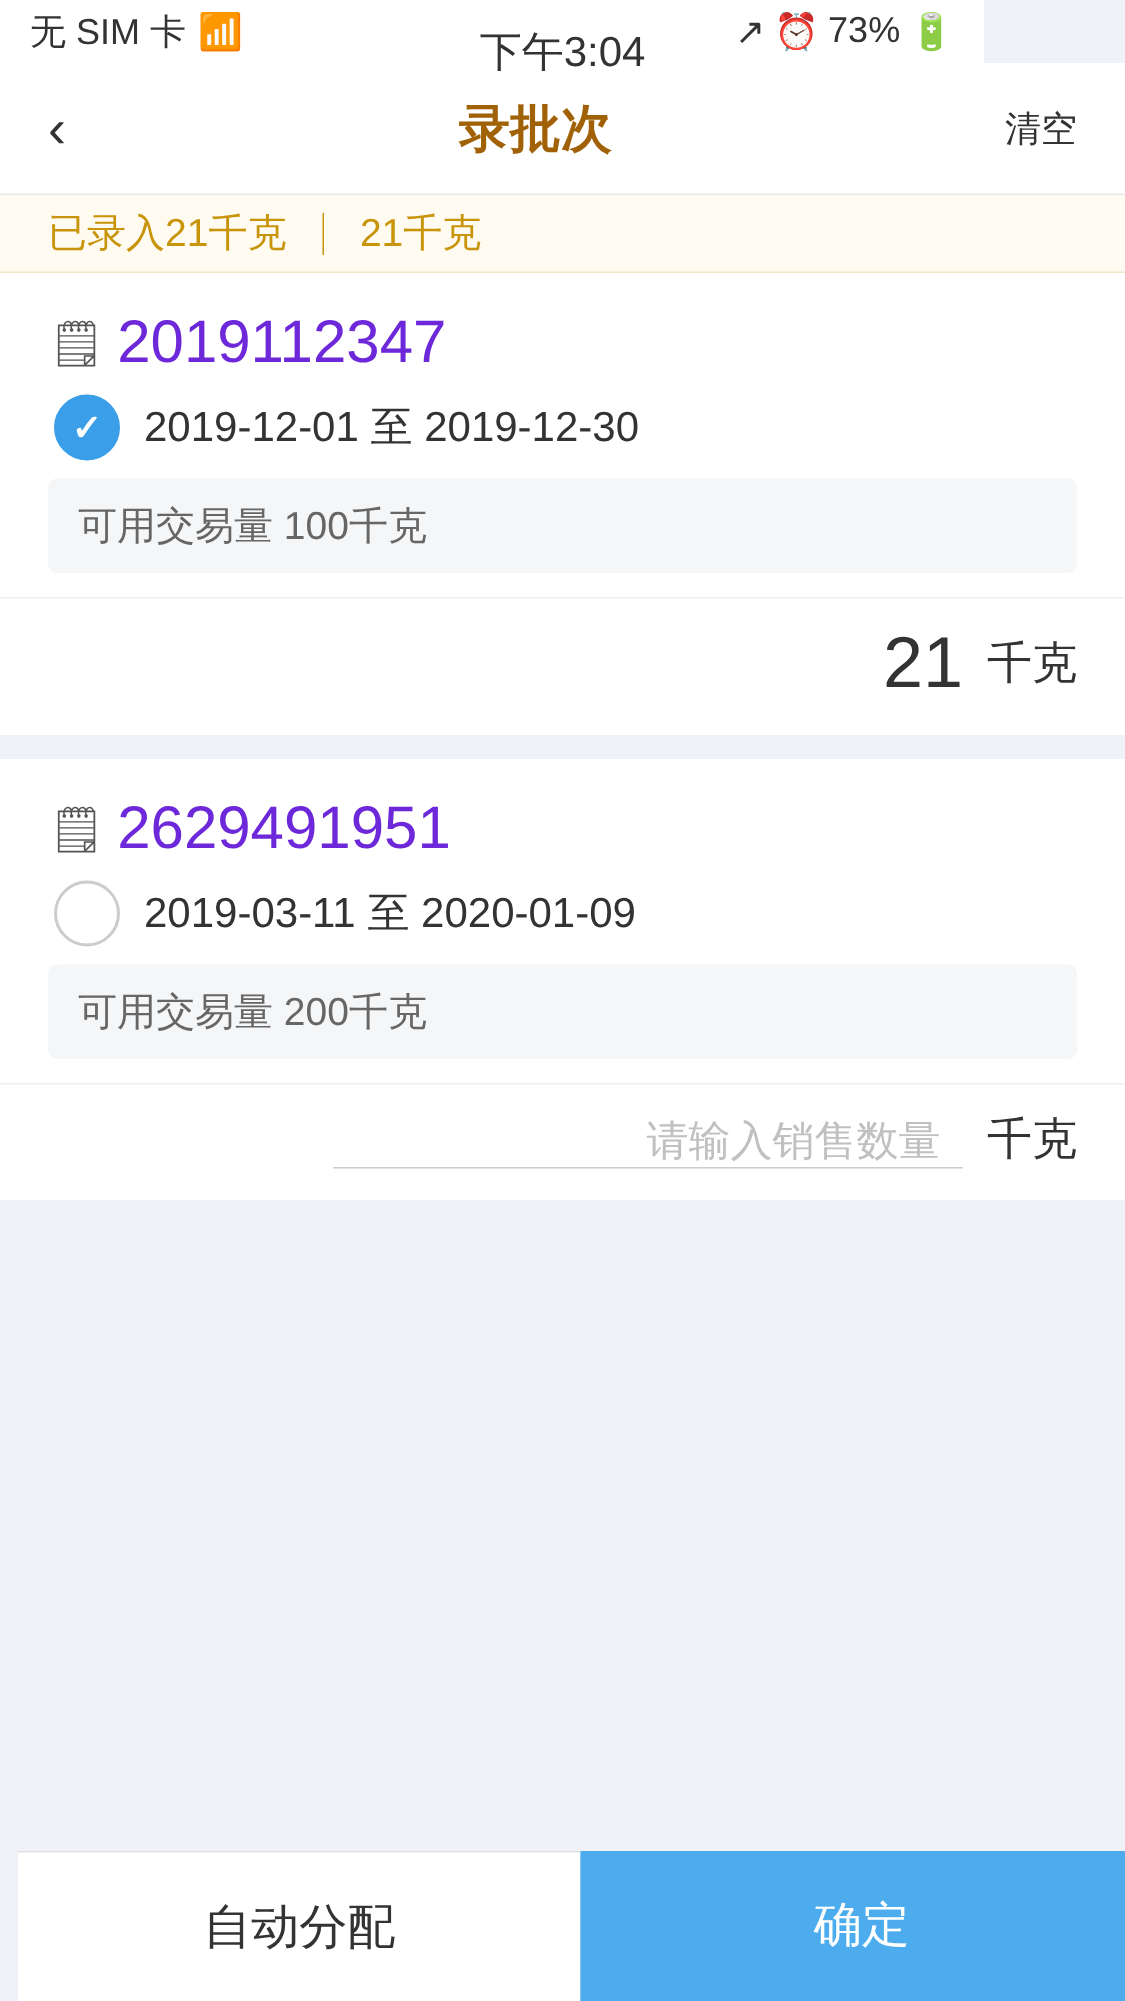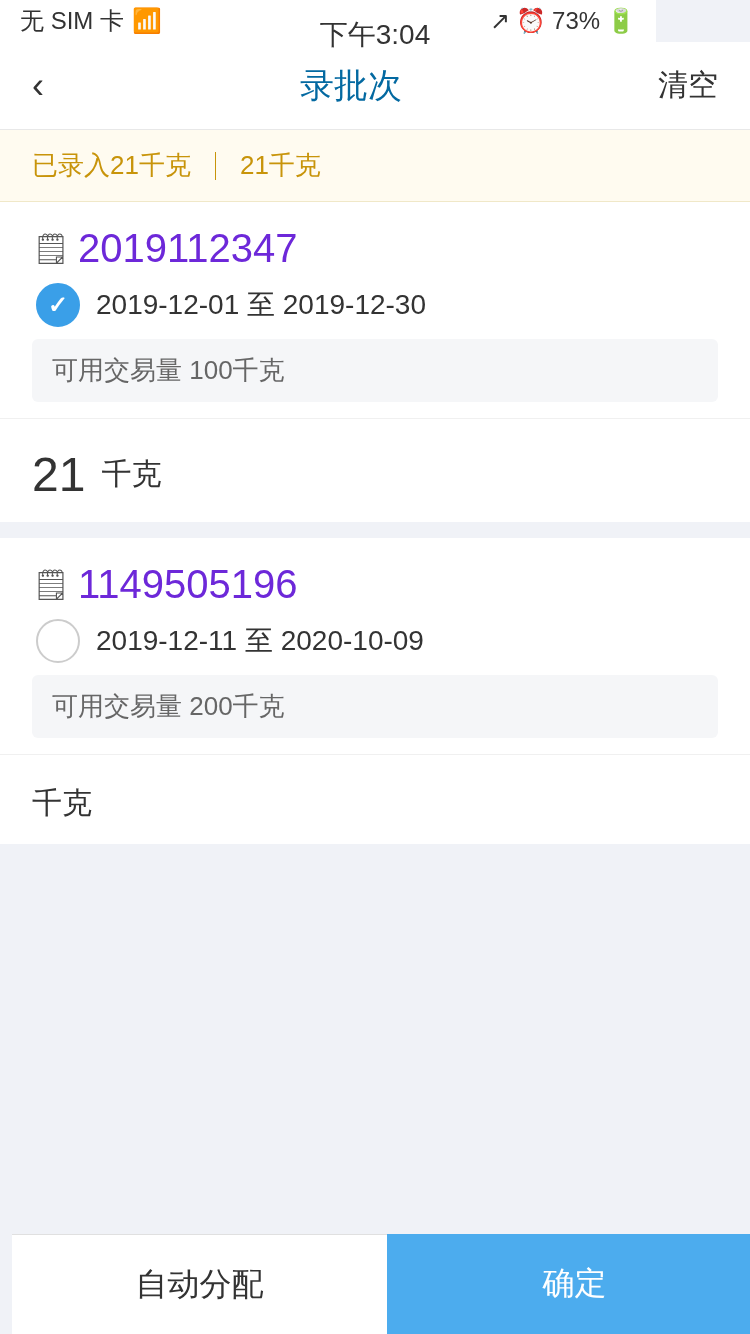--- a/index.html
+++ b/index.html
@@ -56,33 +56,33 @@
       padding: 0 32px;
       border-bottom: 1px solid #e8e8e8;
     }
     .nav-back {
       font-size: 36px;
       color: #333;
       cursor: pointer;
     }
     .nav-title {
       font-size: 34px;
-      font-weight: 400;
-      color: #0369a1;
+      font-weight: 700;
+      color: #a16207;
     }
     .nav-clear {
-      font-size: 30px;
+      font-size: 24px;
       color: #333;
       cursor: pointer;
     }
 
     
     .summary-bar {
       background: #fffbf0;
-      padding: 18px 32px;
+      padding: 8px 32px;
       display: flex;
       align-items: center;
       gap: 24px;
       border-bottom: 1px solid #f0e8c8;
     }
     .summary-label {
       font-size: 26px;
       color: #c8940a;
     }
     .summary-divider {
@@ -152,22 +152,22 @@
       padding: 14px 20px;
       border-radius: 6px;
       font-size: 26px;
       color: #666;
     }
 
     
     .quantity-row {
       display: flex;
       align-items: center;
-      justify-content: flex-start;
-      padding: 28px 32px 20px 32px;
+      justify-content: flex-end;
+      padding: 16px 32px 20px 32px;
       background: #fff;
       border-top: 1px solid #f0f0f0;
       gap: 16px;
     }
     .quantity-input {
       text-align: right;
       font-size: 32px;
       color: #333;
       border: none;
       outline: none;
@@ -277,28 +277,29 @@
       <span class="quantity-value">21</span>
       <span class="quantity-unit">千克</span>
     </div>
   </div>
 
   <div class="section-divider"></div>
 
   <div class="batch-item">
     <div class="batch-item-header">
       <span class="batch-id-icon">🗒</span>
-      <span class="batch-id">1149505196</span>
+      <span class="batch-id">2629491951</span>
     </div>
     <div class="batch-date-row">
       <div class="radio-circle"></div>
-      <span class="batch-date">2019-12-11 至 2020-10-09</span>
+      <span class="batch-date">2019-03-11 至 2020-01-09</span>
     </div>
     <div class="batch-available">可用交易量 200千克</div>
     <div class="quantity-row">
+      <input class="quantity-input" type="number" placeholder="请输入销售数量" style="">
       <span class="quantity-unit">千克</span>
     </div>
   </div>
 
   <div class="section-divider" style="min-height: 400px;"></div>
 
 </div>
 
 <div class="footer">
   <div class="footer-auto">自动分配</div>

